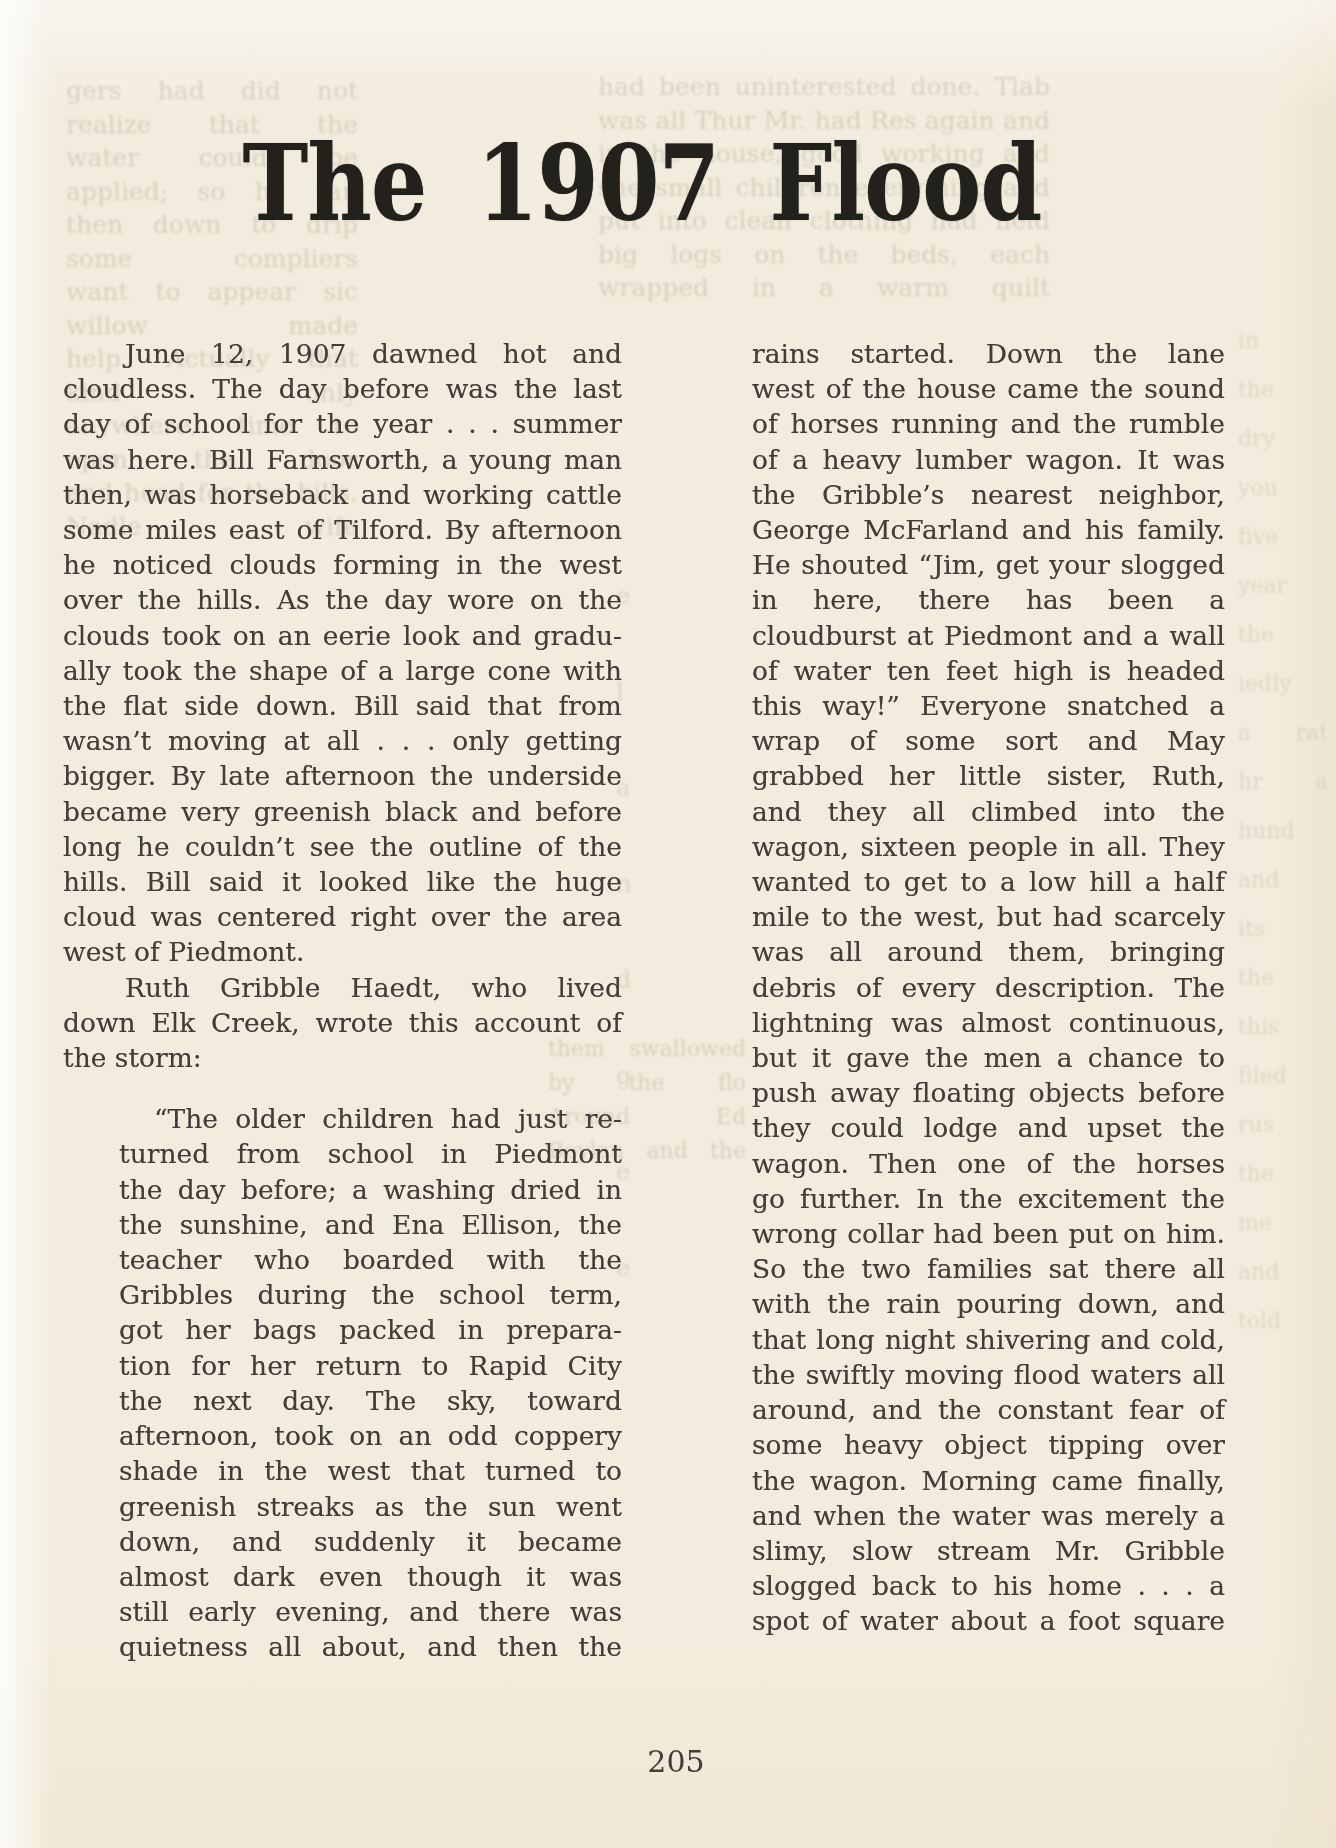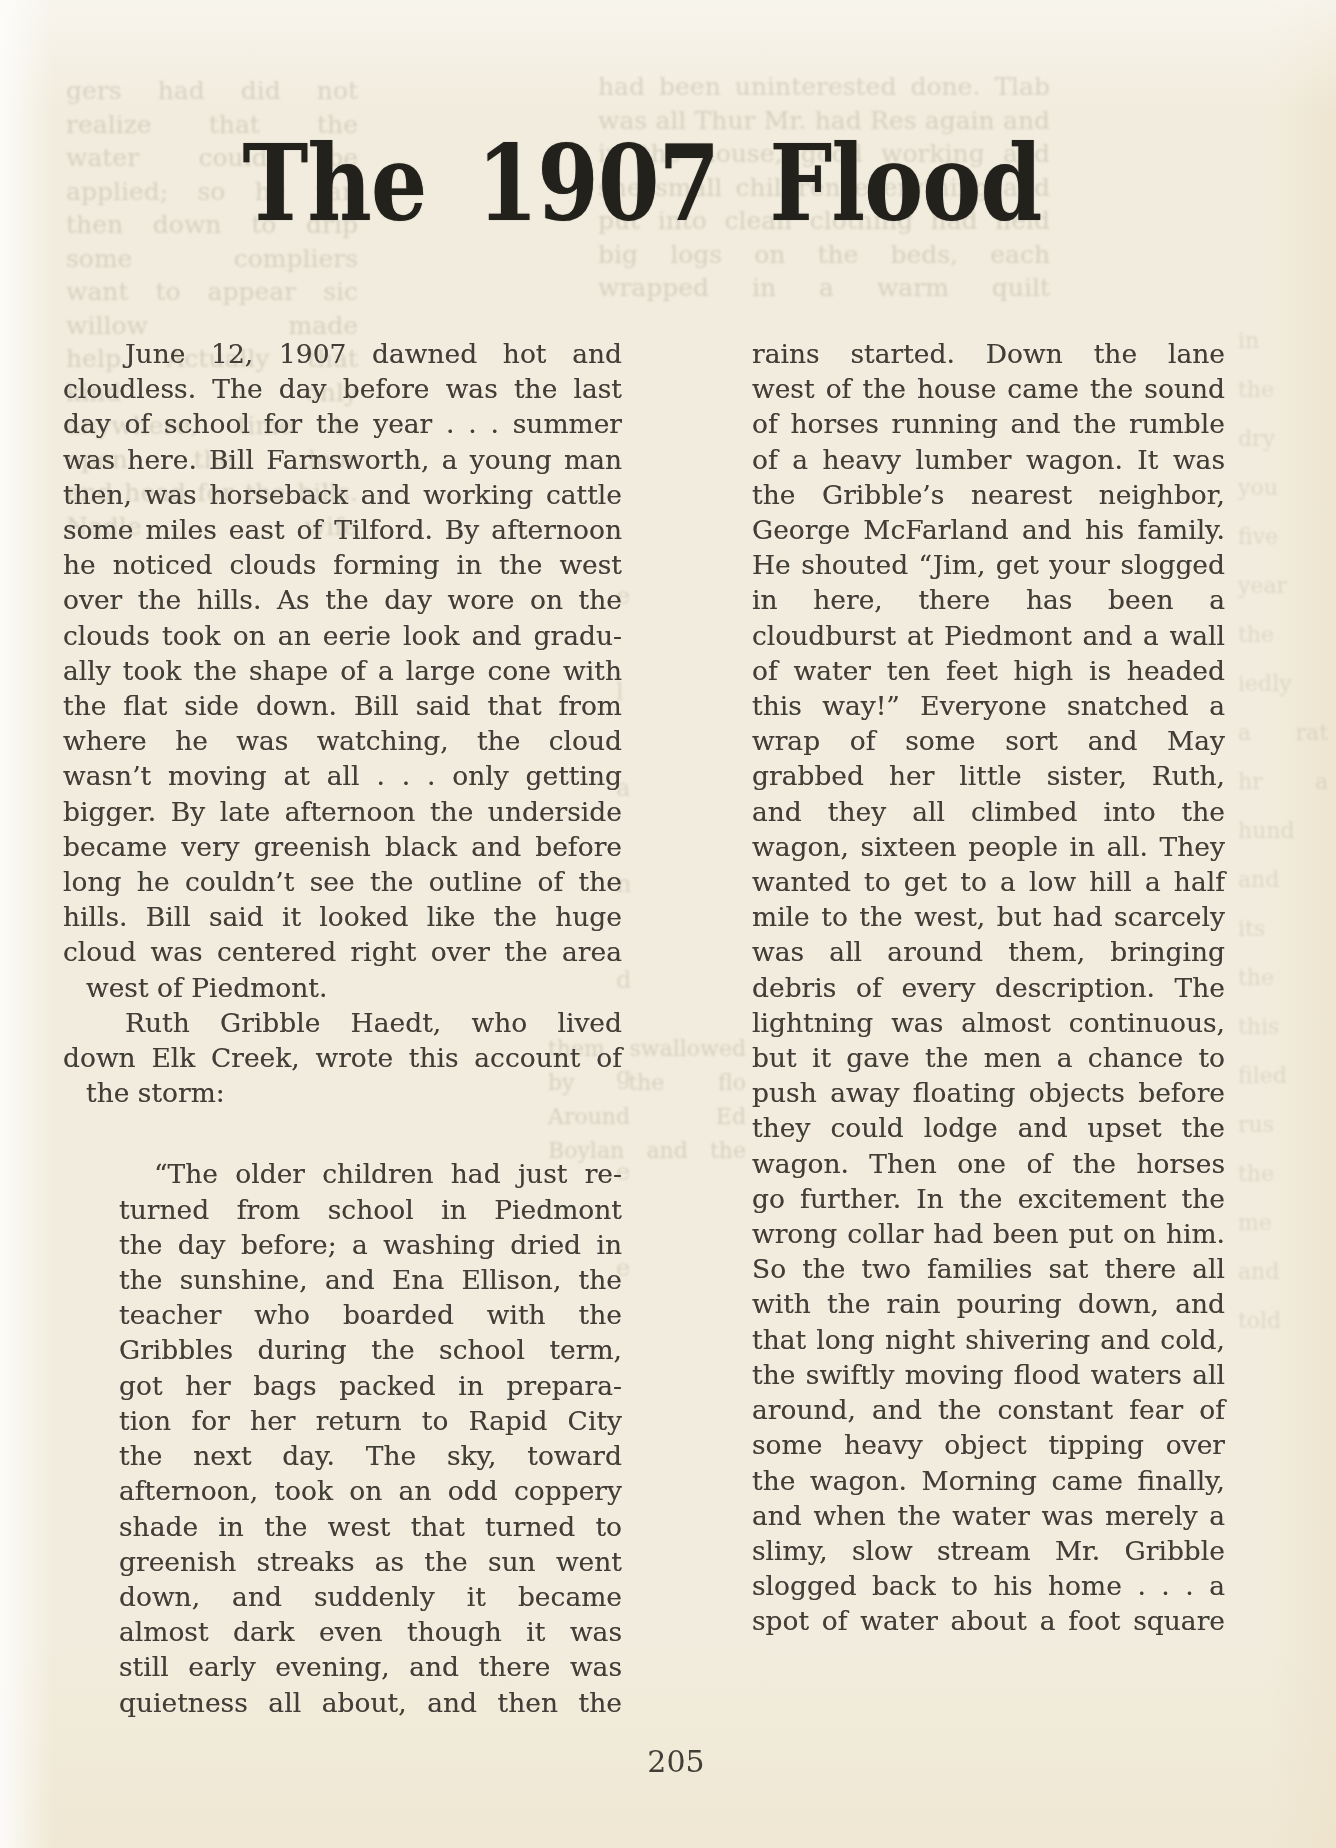--- a/index.html
+++ b/index.html
@@ -39,23 +39,23 @@
     font-size:26.5px;
     line-height:35.2px;
     color:#413e38;
     text-shadow:0 0 .6px rgba(65,62,56,.5);
   }
   .col-left  { left:63px;  top:336px; width:559px; }
   .col-right { left:752px; top:336px; width:473px; }
 
   .tline { text-align:justify; text-align-last:justify; white-space:normal; }
   .para1 .tline:first-child, .para2 .tline:first-child { text-indent:62px; }
-  .para1 .tline:last-child,  .para2 .tline:last-child  { text-align-last:left;margin-left:23px; }
-
-  .quote { margin-left:56px; margin-top:46px; }
+  .para1 .tline:last-child,  .para2 .tline:last-child  { text-align-last:left; }
+
+  .quote { margin-left:56px; margin-top:26px; }
   .quote .tline:first-child { text-indent:35px; }
 
   
   .pageno {
     position:absolute;
     top:1744px; left:0; width:1336px;
     text-align:center;
     font-size:30px;
     color:#413e38;
     padding-left:8px;
@@ -146,21 +146,20 @@
         <div class="tline">cloudless. The day before was the last</div>
         <div class="tline">day of school for the year . . . summer</div>
         <div class="tline">was here. Bill Farnsworth, a young man</div>
         <div class="tline">then, was horseback and working cattle</div>
         <div class="tline">some miles east of Tilford. By afternoon</div>
         <div class="tline">he noticed clouds forming in the west</div>
         <div class="tline">over the hills. As the day wore on the</div>
         <div class="tline">clouds took on an eerie look and gradu-</div>
         <div class="tline">ally took the shape of a large cone with</div>
         <div class="tline">the flat side down. Bill said that from</div>
-        <div class="tline">where he was watching, the cloud</div>
         <div class="tline">wasn’t moving at all . . . only getting</div>
         <div class="tline">bigger. By late afternoon the underside</div>
         <div class="tline">became very greenish black and before</div>
         <div class="tline">long he couldn’t see the outline of the</div>
         <div class="tline">hills. Bill said it looked like the huge</div>
         <div class="tline">cloud was centered right over the area</div>
         <div class="tline">west of Piedmont.</div>
       </div>
     <div class="para2">
         <div class="tline">Ruth Gribble Haedt, who lived</div>

